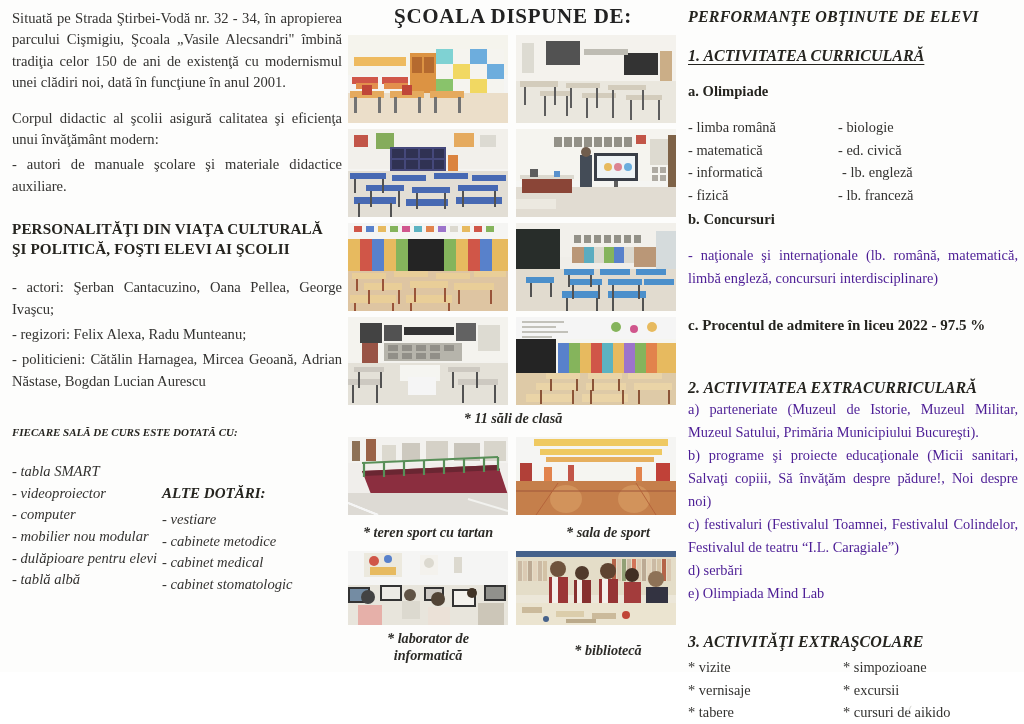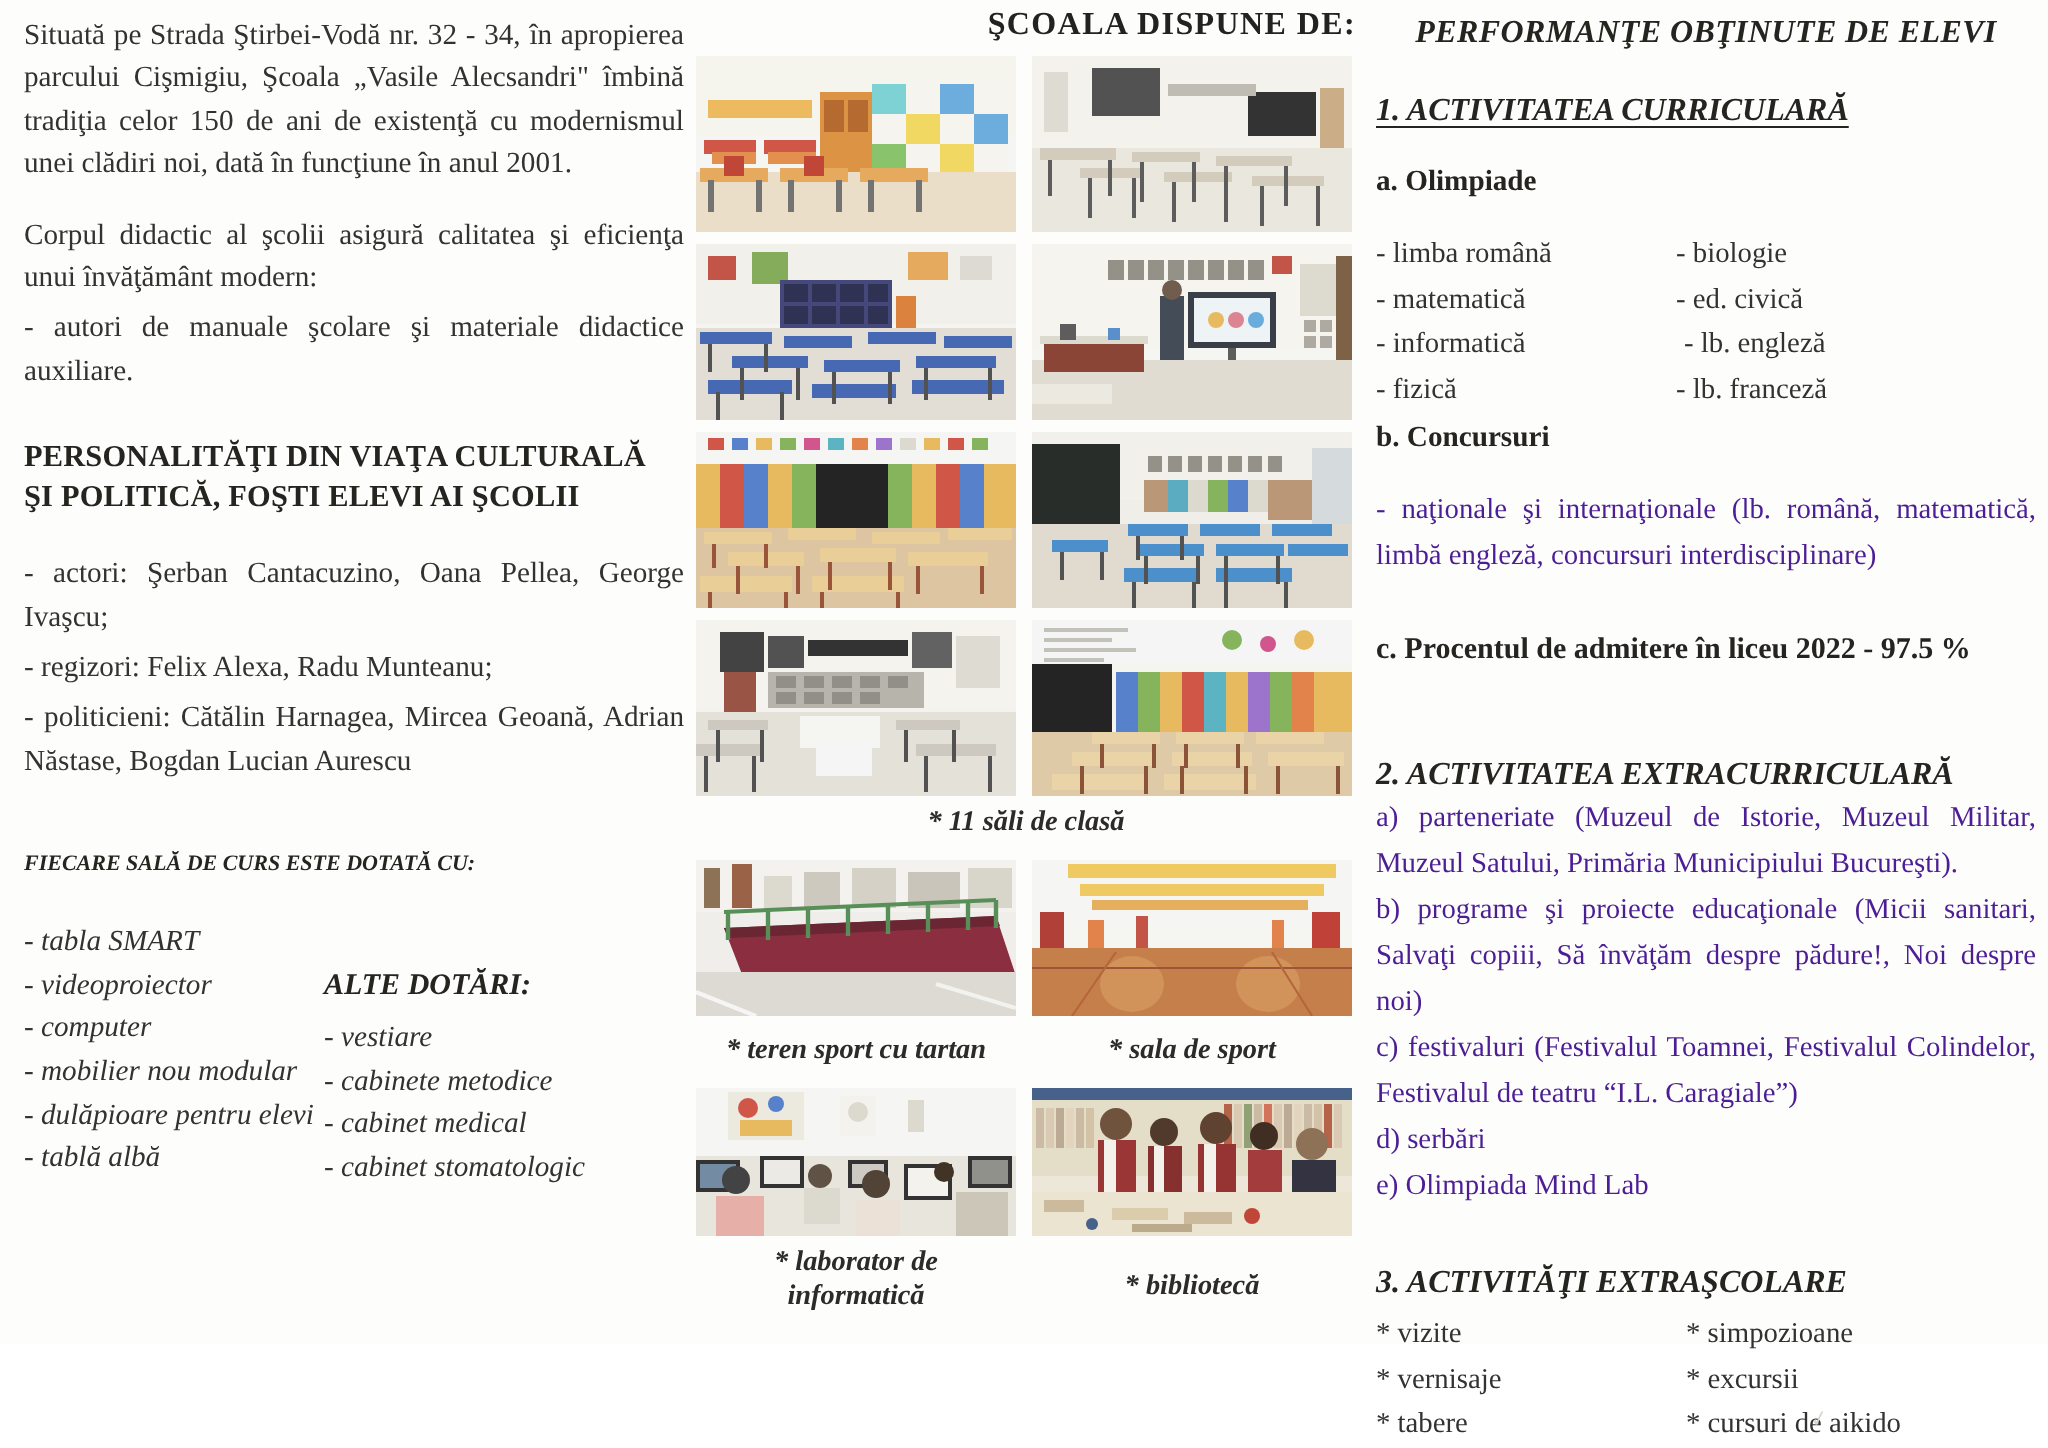--- a/index.html
+++ b/index.html
@@ -65,23 +65,23 @@
   }
   .h-bold-italic {
     font-weight: bold;
     font-style: italic;
     font-size: 11px;
     line-height: 21px;
     color: #25241f;
     margin: 0;
   }
   .h-center {
-    text-align: right;
+    text-align: center;
     font-weight: bold;
-    font-size: 16px;
+    font-size: 21px;
     letter-spacing: .7px;
     color: #222;
     margin: 0;
   }
 
   .list-line {
     font-size: 14.6px;
     line-height: 21.6px;
     color: #333230;
     font-style: italic;
@@ -125,21 +125,21 @@
     display: grid;
     grid-template-columns: 160px 160px;
     gap: 8px;
     margin-top: 10px;
   }
   .sport-row .photo { height: 78px; }
   .lab-row .photo { height: 74px; }
   .caprow {
     display: grid;
     grid-template-columns: 160px 160px;
-    gap: 8px;
+    gap: 20px;
   }
 
   
   .underline-head {
     text-decoration: underline;
     text-underline-offset: 3px;
   }
   .rt-para {
     font-size: 14.4px;
     line-height: 23px;
@@ -727,21 +727,21 @@
     <div class="caprow" style="margin-top:5px">
       <div style="text-align:center">
         <div class="cap" style="margin-top:0">* laborator de</div>
         <div class="cap" style="margin-top:0">informatică</div>
       </div>
       <div class="cap" style="margin-top:12px">* bibliotecă</div>
     </div>
   </div>
 
   <div class="col-right">
-    <p class="h-bold-italic" style="text-align:center;font-size:16px;letter-spacing:.2px">PERFORMANŢE OBŢINUTE DE ELEVI</p>
+    <p class="h-bold-italic" style="font-size:16px;letter-spacing:.2px">PERFORMANŢE OBŢINUTE DE ELEVI</p>
 
     <div class="spacer-md"></div>
 
     <p class="h-bold-italic underline-head" style="font-size:16px">1. ACTIVITATEA CURRICULARĂ</p>
     <p class="rt-sub">a. Olimpiade</p>
 
     <div class="twocol">
       <div class="c1">
         <div class="rt-item">- limba română</div>
         <div class="rt-item">- matematică</div>

